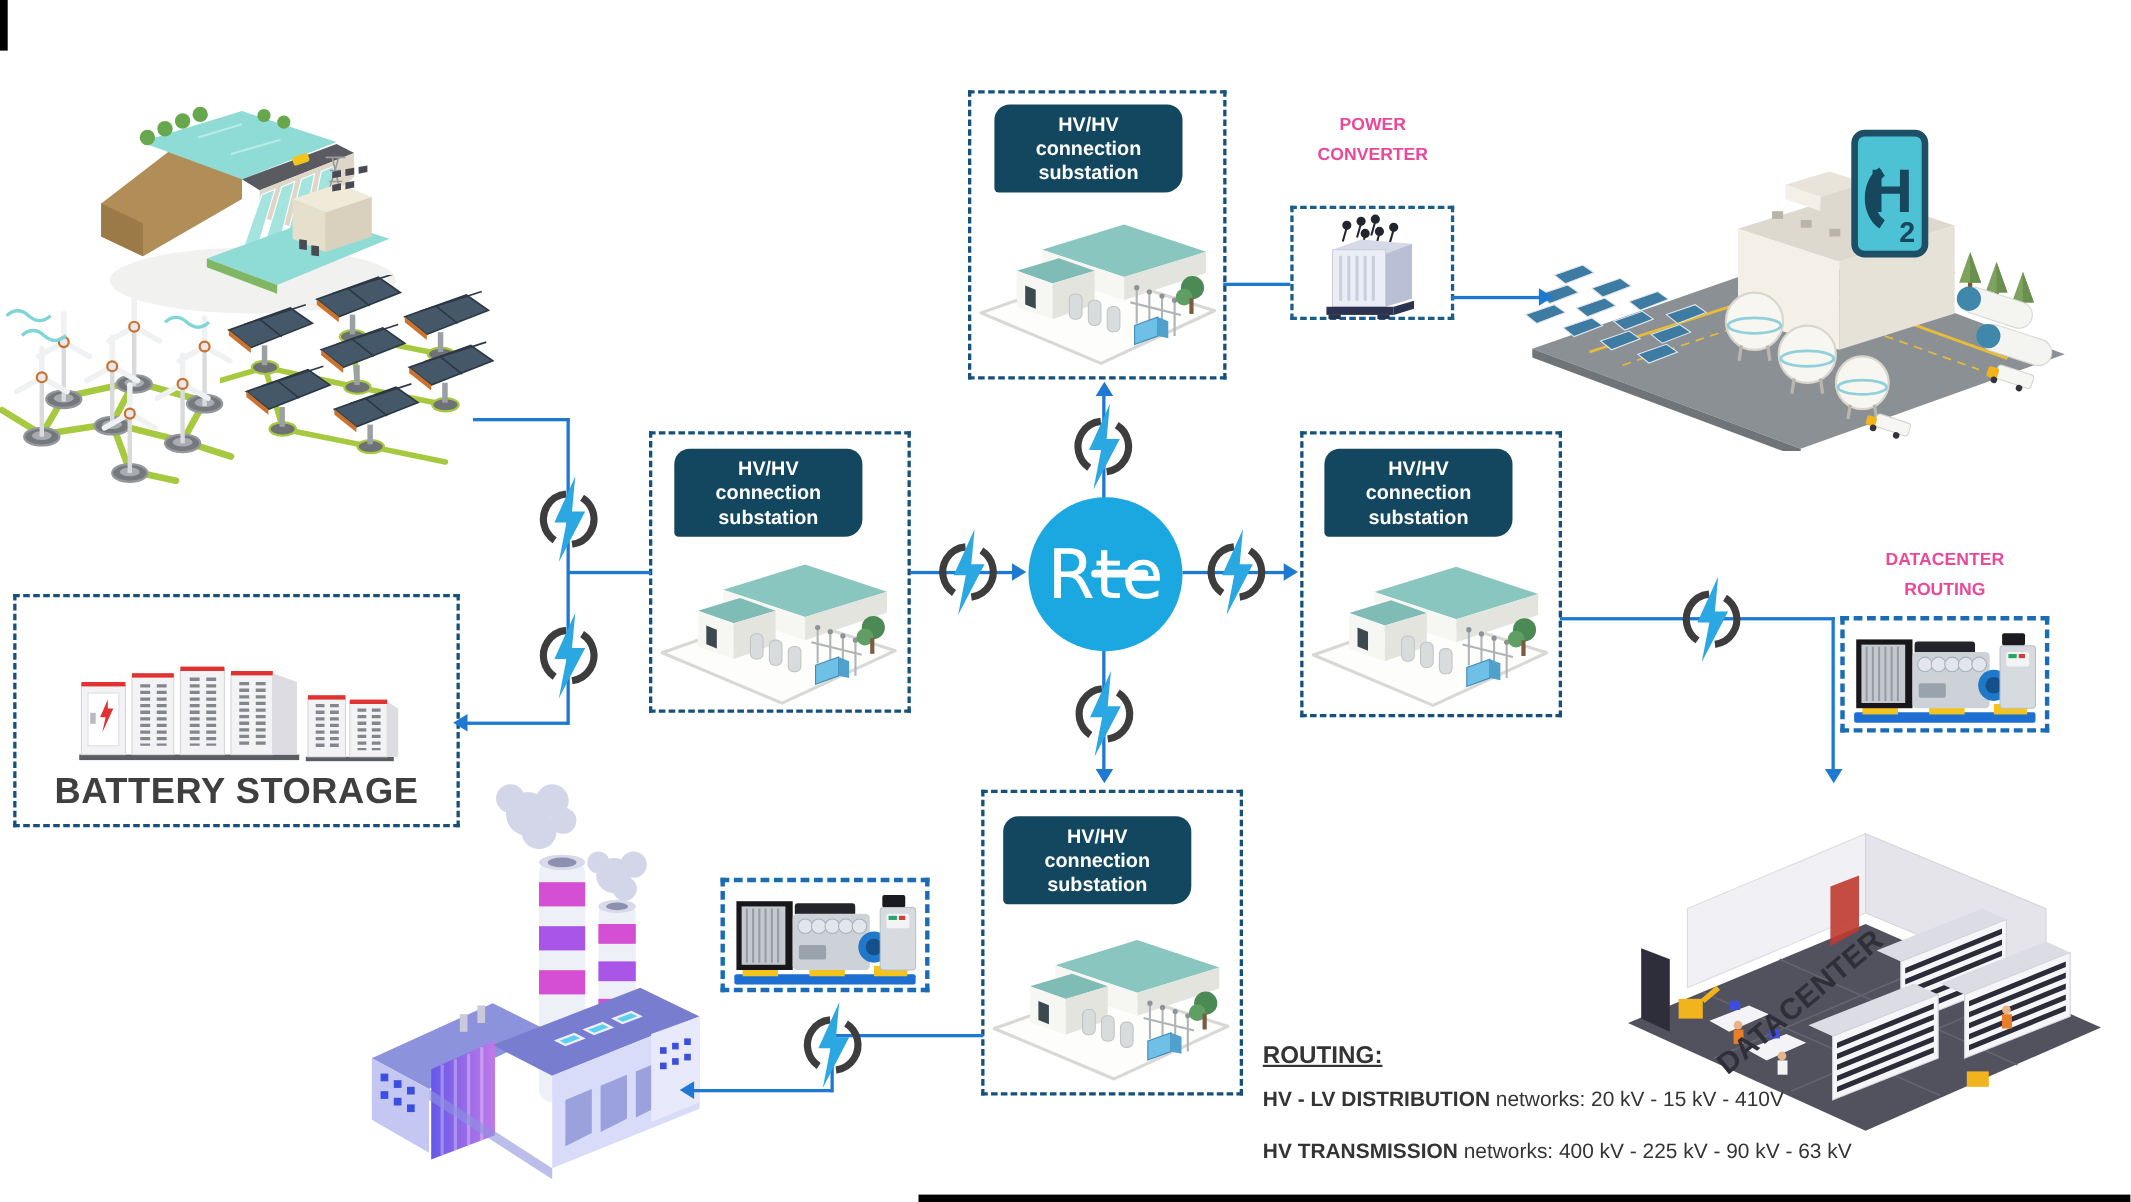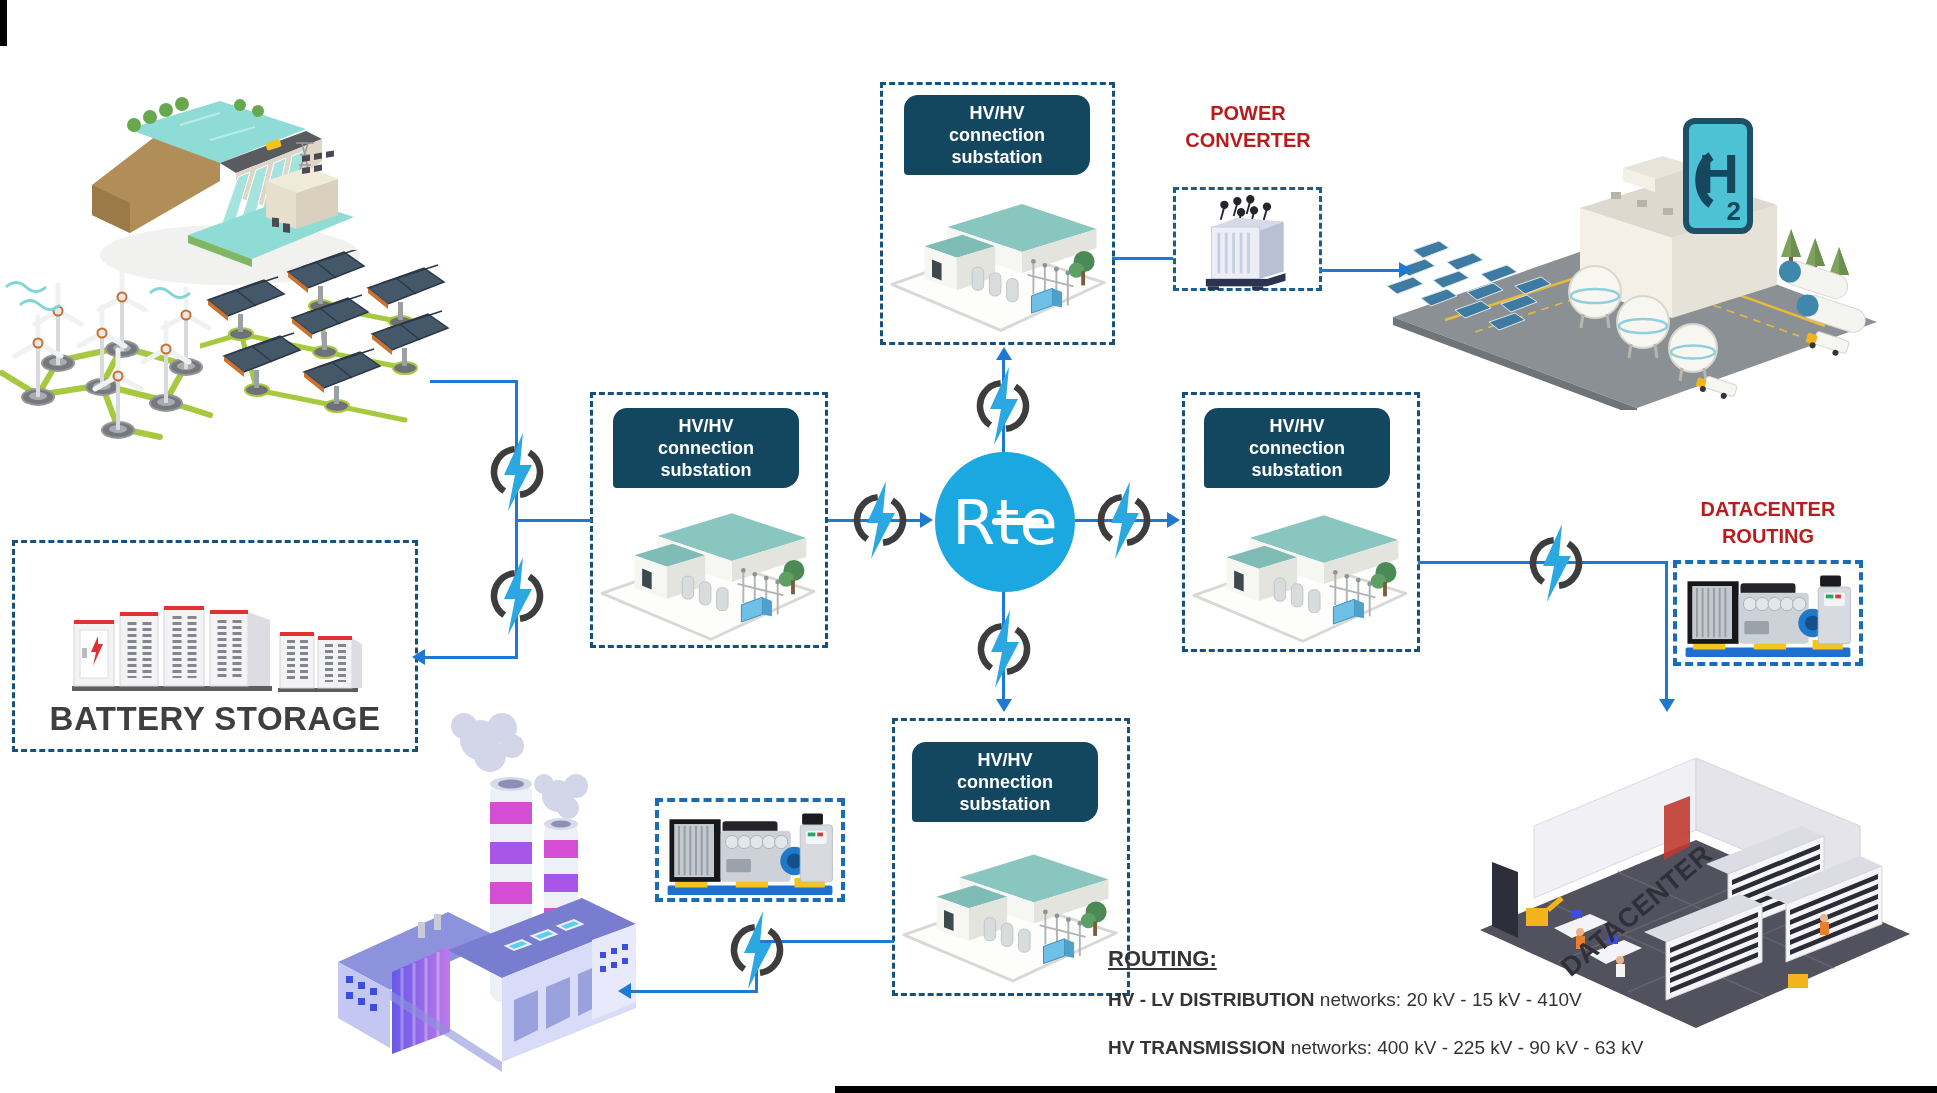--- a/index.html
+++ b/index.html
@@ -3,36 +3,36 @@
 <meta charset="utf-8">
 <style>
   html,body{margin:0;padding:0;background:#fff;}
   *{box-sizing:border-box;}
   body{font-family:"Liberation Sans",sans-serif;}
   #canvas{position:relative;width:1937px;height:1093px;background:#fff;overflow:hidden;}
 
   .abs{position:absolute;}
   .dashbox{position:absolute;border:3px dashed #15517c;background:transparent;}
   .dashbox.bright{border:4px dashed #1a6db4;}
-  .plate{position:absolute;width:186px;height:80px;background:#134760;border-radius:14px 14px 16px 4px;
+  .plate{position:absolute;width:171px;height:80px;background:#134760;border-radius:14px 14px 16px 4px;
          color:#fff;font-weight:bold;font-size:18px;line-height:22px;text-align:center;
          display:flex;flex-direction:column;justify-content:center;}
-  .bluehead{position:absolute;color:#b91c1c;font-weight:bold;font-size:20px;line-height:27px;text-align:center;}
+  .bluehead{position:absolute;color:#ec4899;font-weight:bold;font-size:16px;line-height:27px;text-align:center;}
   .hl{position:absolute;height:3px;background:#1e79d2;}
   .vl{position:absolute;width:3px;background:#1e79d2;}
   .ar{position:absolute;width:0;height:0;border:8px solid transparent;}
   .ar-r{border-left:13px solid #1e79d2;border-right:0;}
   .ar-l{border-right:13px solid #1e79d2;border-left:0;}
   .ar-u{border-bottom:13px solid #1e79d2;border-top:0;}
   .ar-d{border-top:13px solid #1e79d2;border-bottom:0;}
   .boltic{position:absolute;width:56px;height:78px;}
   .rte{position:absolute;left:935px;top:452px;width:140px;height:140px;border-radius:50%;background:#1ba7e0;}
   .batt-label{position:absolute;left:32px;top:700px;width:366px;text-align:center;
               font-size:33px;font-weight:bold;color:#3f3f3f;letter-spacing:0.5px;}
-  .routing{position:absolute;left:1108px;top:946px;width:580px;color:#343434;}
+  .routing{position:absolute;left:1148px;top:946px;width:580px;color:#343434;}
   .routing .head{font-size:22px;font-weight:bold;text-decoration:underline;}
   .routing .rline{margin-top:17px;font-size:19px;}
   .routing .rline b{font-weight:bold;}
   .dc-label{position:absolute;left:1575px;top:952px;transform:rotate(-40deg);transform-origin:0 100%;
             font-size:27px;font-weight:bold;color:#2f2f3a;letter-spacing:0.5px;}
   .h2badge{position:absolute;left:1683px;top:118px;width:70px;height:116px;background:#4cc2d4;
            border:6px solid #1d4f66;border-radius:12px;}
   .h2badge .H{position:absolute;right:8px;top:22px;font-size:56px;font-weight:bold;color:#17475c;line-height:56px;}
   .h2badge .sub{position:absolute;right:6px;top:72px;font-size:26px;font-weight:bold;color:#17475c;}
   .blackbit{position:absolute;background:#000;}

